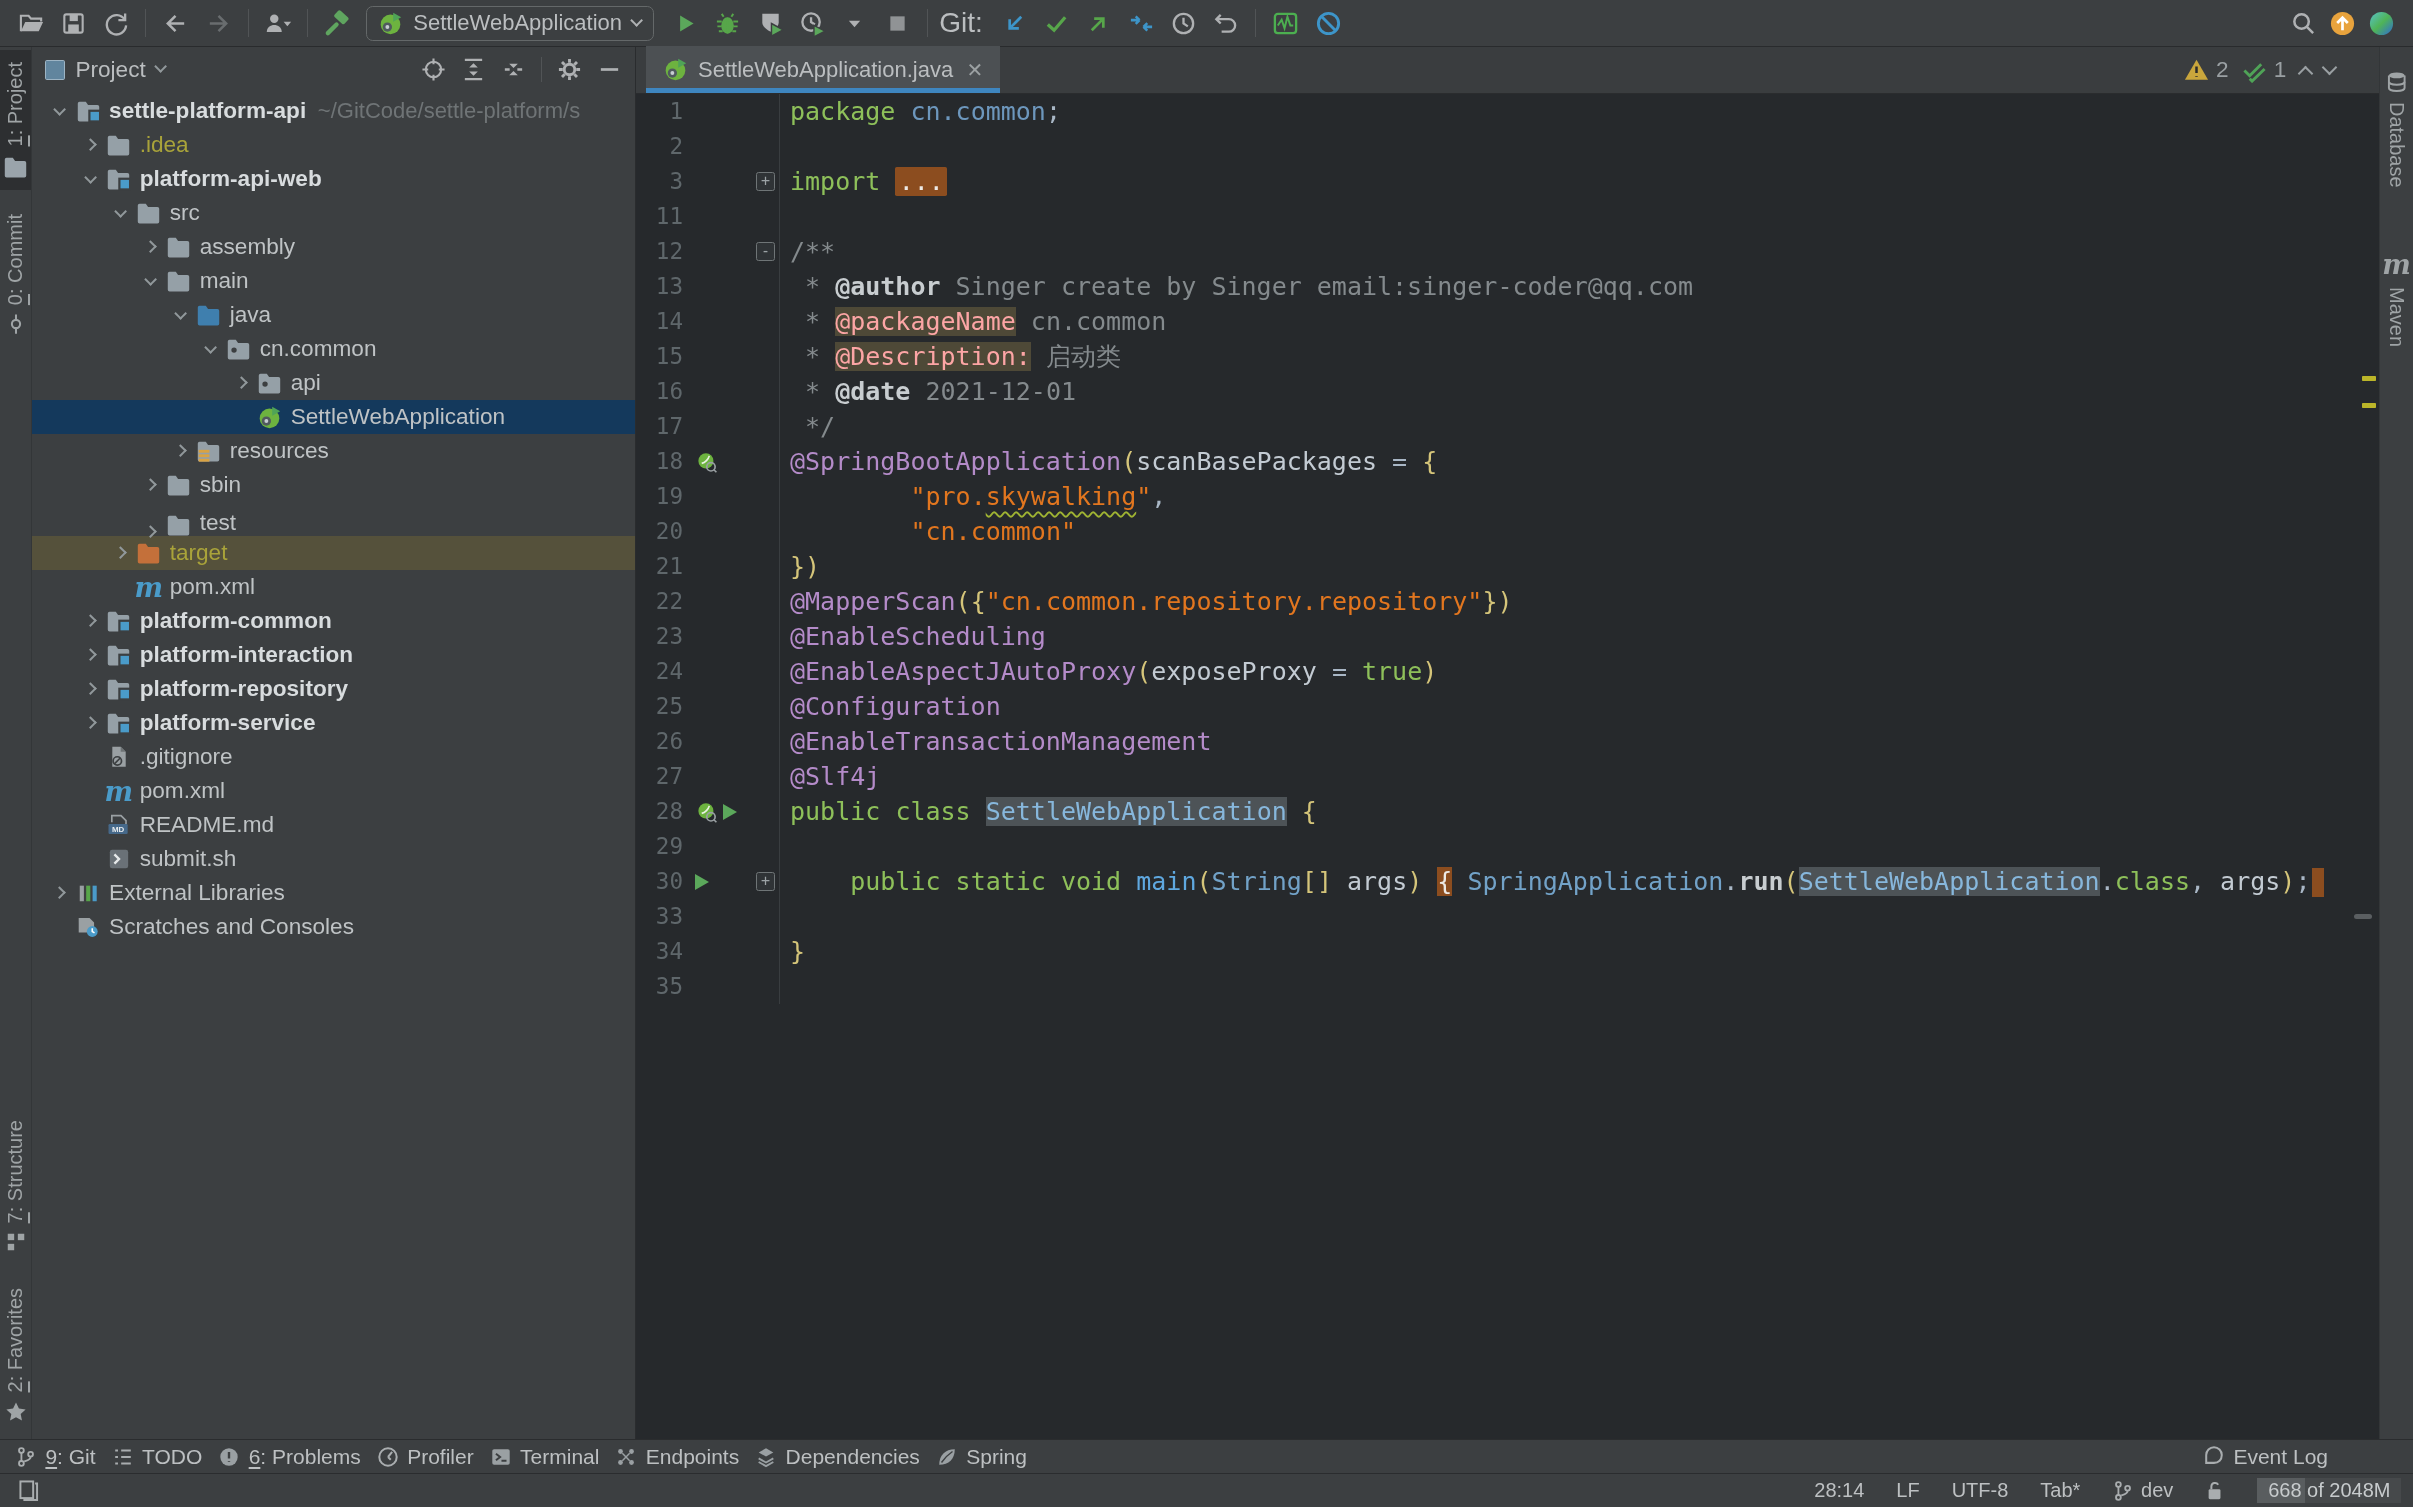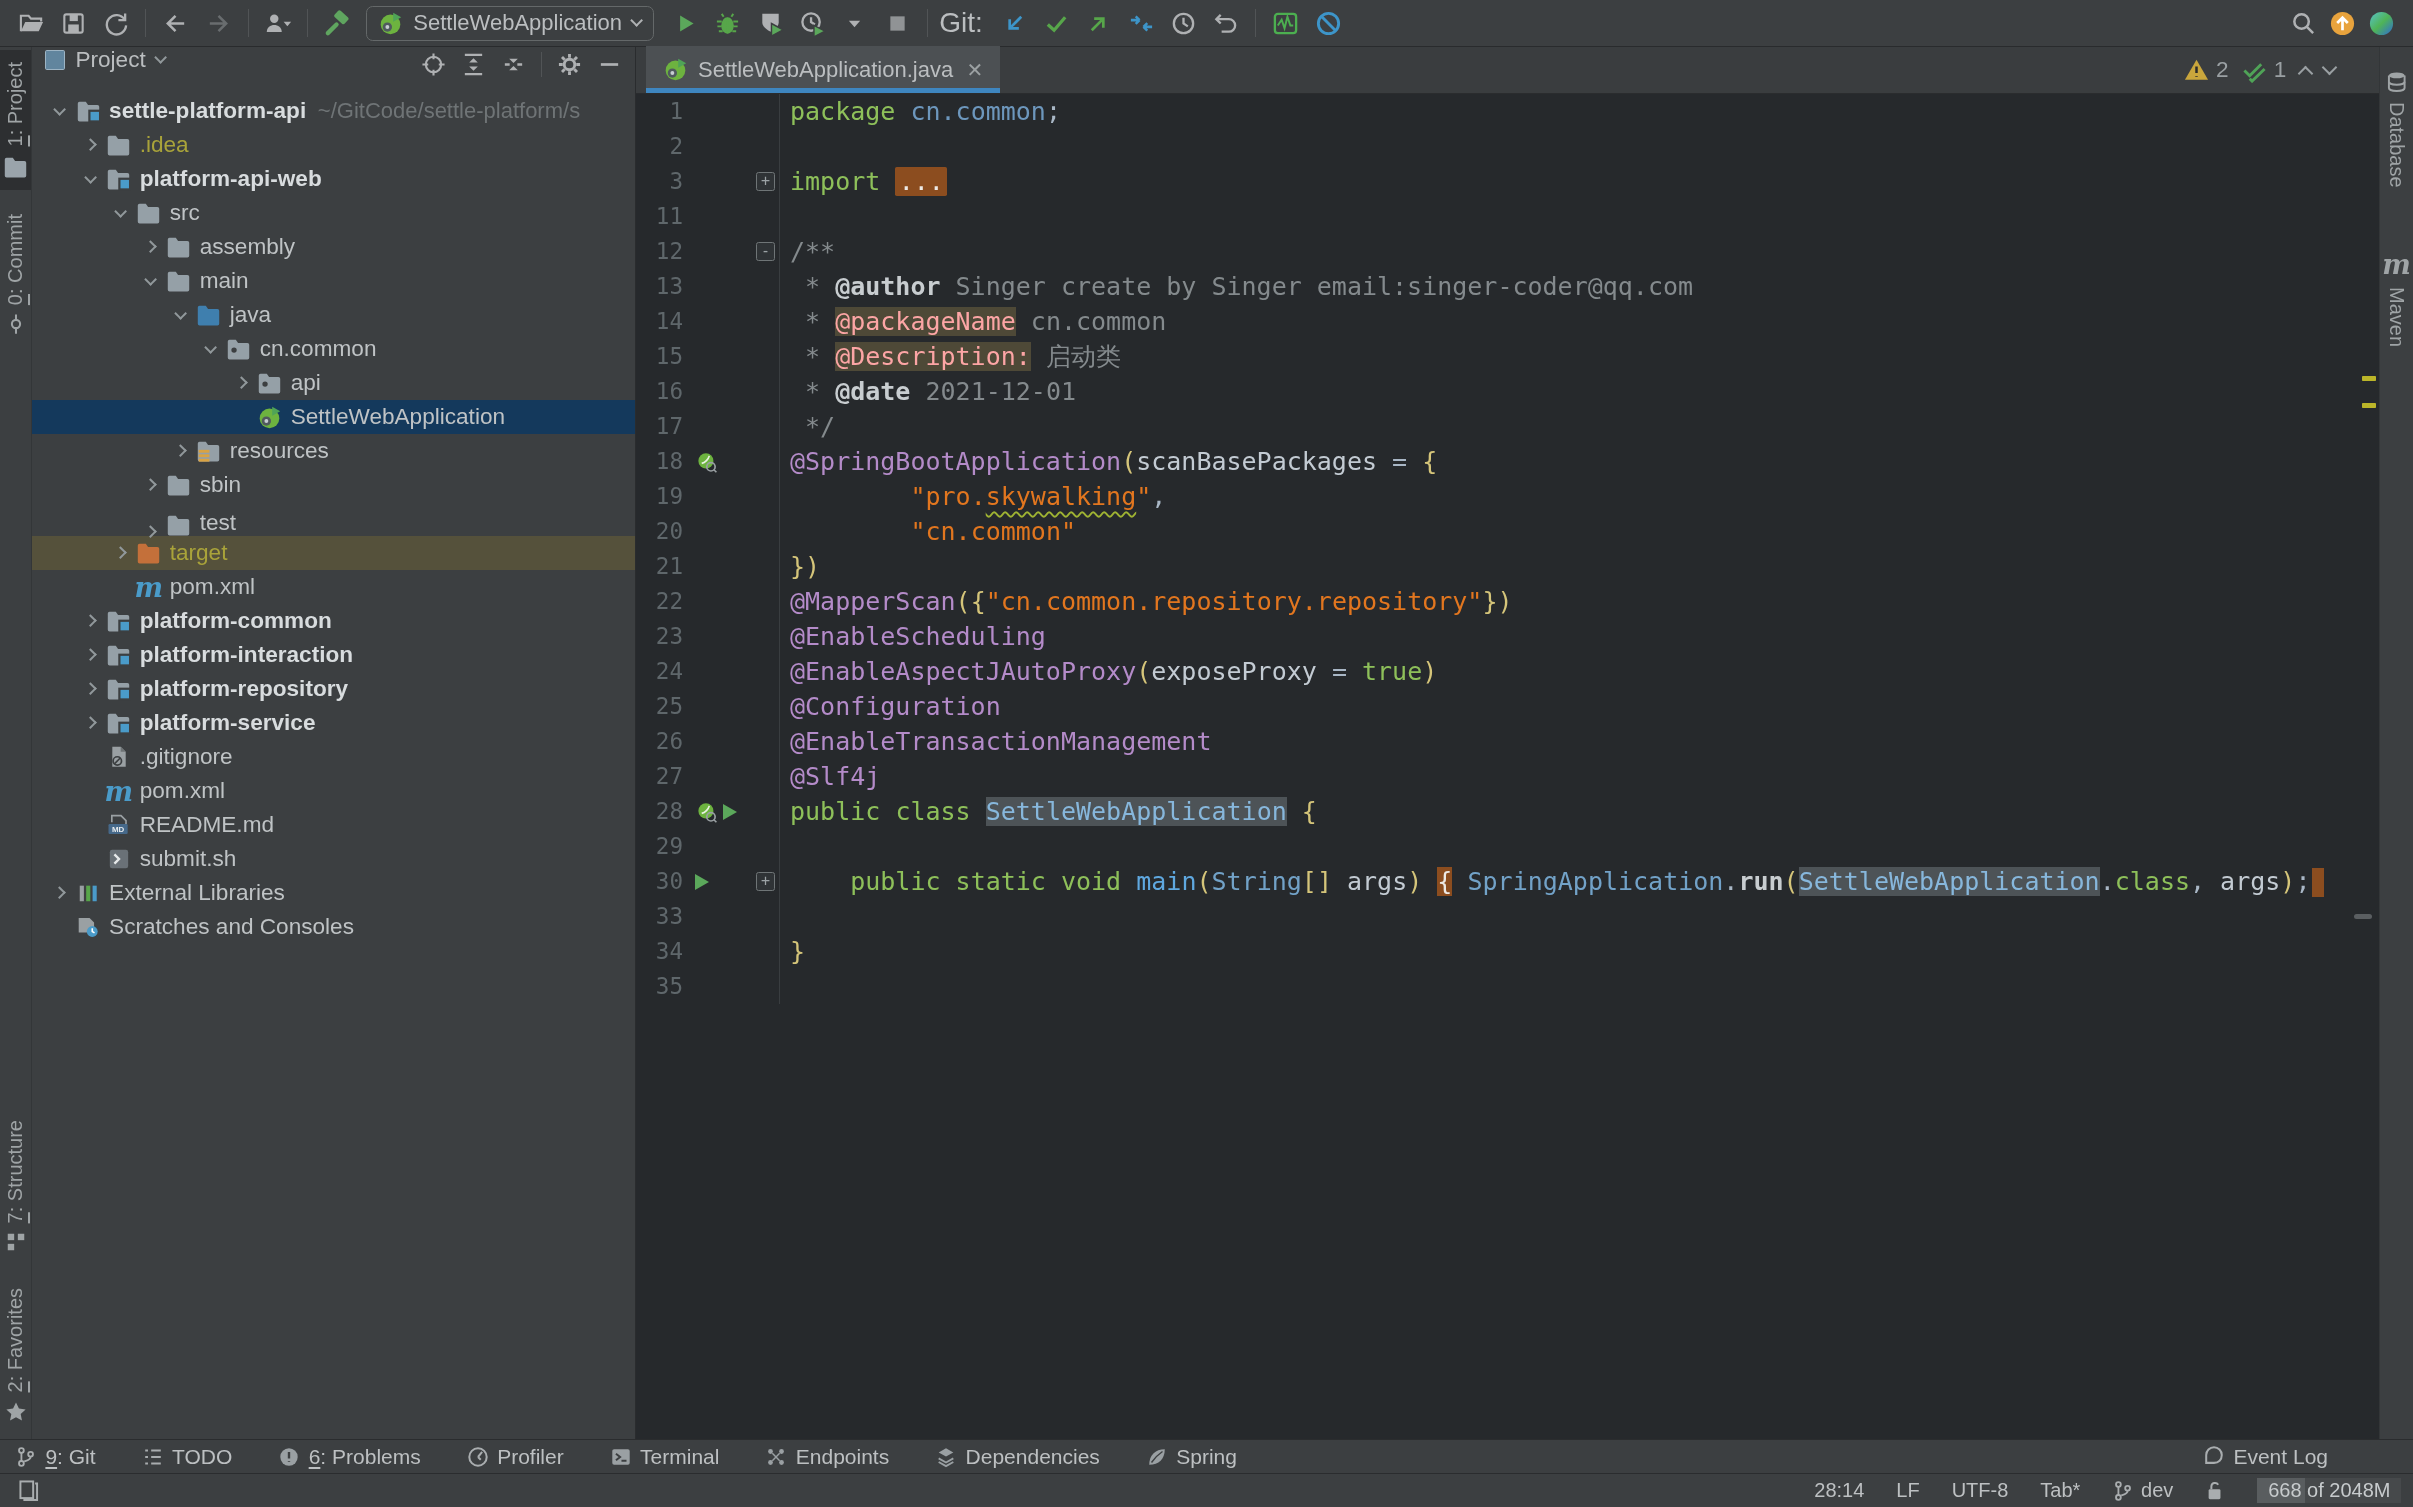--- a/index.html
+++ b/index.html
@@ -27,21 +27,21 @@
   .stripe-tab{display:flex;flex-direction:column;align-items:center;gap:8.4px;padding:11.7px 0;width:100%;color:#9FA4A6;font-size:20px}
   .stripe-tab.active{background:#2D2F31}
   .stripe-tab .vtxt{writing-mode:vertical-rl;transform:rotate(180deg);white-space:nowrap}
   .stripe-tab-r .vtxt{writing-mode:vertical-rl;transform:none}
   .stripe-group-top{display:flex;flex-direction:column;width:100%;margin-top:3.4px;gap:11.7px}
   .stripe-group-bottom{display:flex;flex-direction:column;width:100%;margin-top:auto;margin-bottom:5px;gap:11.7px}
 
   
   .project-panel{position:absolute;left:32px;top:47px;bottom:67px;width:604px;background:#3C3F41;
     border-right:0.8px solid #2A2C2E;overflow:hidden}
-  .pp-header{height:45px;display:flex;align-items:flex-start;padding:0 8.4px 0 13.4px;color:#BBBEC0;font-size:22.6px;gap:14px}
+  .pp-header{height:45px;display:flex;align-items:center;padding:0 8.4px 0 13.4px;color:#BBBEC0;font-size:22.6px;gap:14px}
   .pp-title-wrap{display:flex;align-items:center;gap:10px}
   .pp-hicons{margin-left:auto;display:flex;align-items:center;gap:5px}
   .pp-hbtn{width:35px;height:34px;display:flex;align-items:center;justify-content:center}
   .pp-sep{width:0.8px;height:25px;background:#515456;margin:0 5px}
   .proj-square{width:20px;height:20px;background:#61859E;border:1.7px solid #9DB4C4;border-radius:1.7px}
   .tree{position:absolute;top:47px;left:0;right:0;bottom:0;overflow:hidden}
   .tree-row{display:flex;align-items:center;height:34px;color:#BFC3C5;font-size:22.6px;white-space:nowrap;cursor:default}
   .tree-row.selected{background:#14395C}
   .tree-row.target-row{background:#55513B}
   .tree-row .lbl.bold{font-weight:bold;color:#D8DCDE}
@@ -94,21 +94,21 @@
   .foldt{display:inline-block;width:11.7px;height:28.5px;background:#8C4D1F;vertical-align:-6.7px;margin-left:1.7px}
   .inspect{position:absolute;top:10px;right:44px;display:flex;align-items:center;gap:13.4px;color:#9AA0A3;font-size:22.6px}
   .insp-chev{width:11px;height:11px;border-right:2.5px solid #9AA0A3;border-bottom:2.5px solid #9AA0A3;display:inline-block}
   .insp-up{transform:rotate(-135deg);margin-top:6.7px}
   .insp-dn{transform:rotate(45deg);margin-bottom:5px}
   .stripe-mark{position:absolute;right:3.4px;width:13.4px;height:5px;background:#BBB529;border-radius:0.8px}
   .scroll-dash{position:absolute;right:6.7px;width:18.4px;height:5px;background:#5A5E61;border-radius:2.5px}
 
   
   .bottom-bar{position:absolute;left:0;right:0;bottom:34px;height:34px;background:#3C3F41;border-top:0.8px solid #2A2C2E;
-    display:flex;align-items:center;padding:0 15px;gap:46px;color:#BDC0C2;font-size:21px}
+    display:flex;align-items:center;padding:0 15px;gap:16px;color:#BDC0C2;font-size:21px}
   .bb-item{display:flex;align-items:center;gap:8.4px}
   .bb-right{margin-left:auto;margin-right:70px;display:flex;align-items:flex-start;gap:8.4px}
   .status-bar{position:absolute;left:0;right:0;bottom:0;height:34px;background:#3C3F41;border-top:0.8px solid #2A2C2E;
     display:flex;align-items:center;padding:0 11.7px;color:#BDC0C2;font-size:20px}
   .sb-right{margin-left:auto;display:flex;align-items:center;gap:32px}
   .sb-item{display:flex;align-items:center;gap:6.7px}
   .mem{position:relative;width:144px;height:25px;background:#46494B;text-align:center;line-height:25px;color:#C7CBCD;overflow:hidden}
   .mem-fill{position:absolute;left:0;top:0;bottom:0;width:33%;background:#595D5F}
   .mem-txt{position:relative}
 </style>

